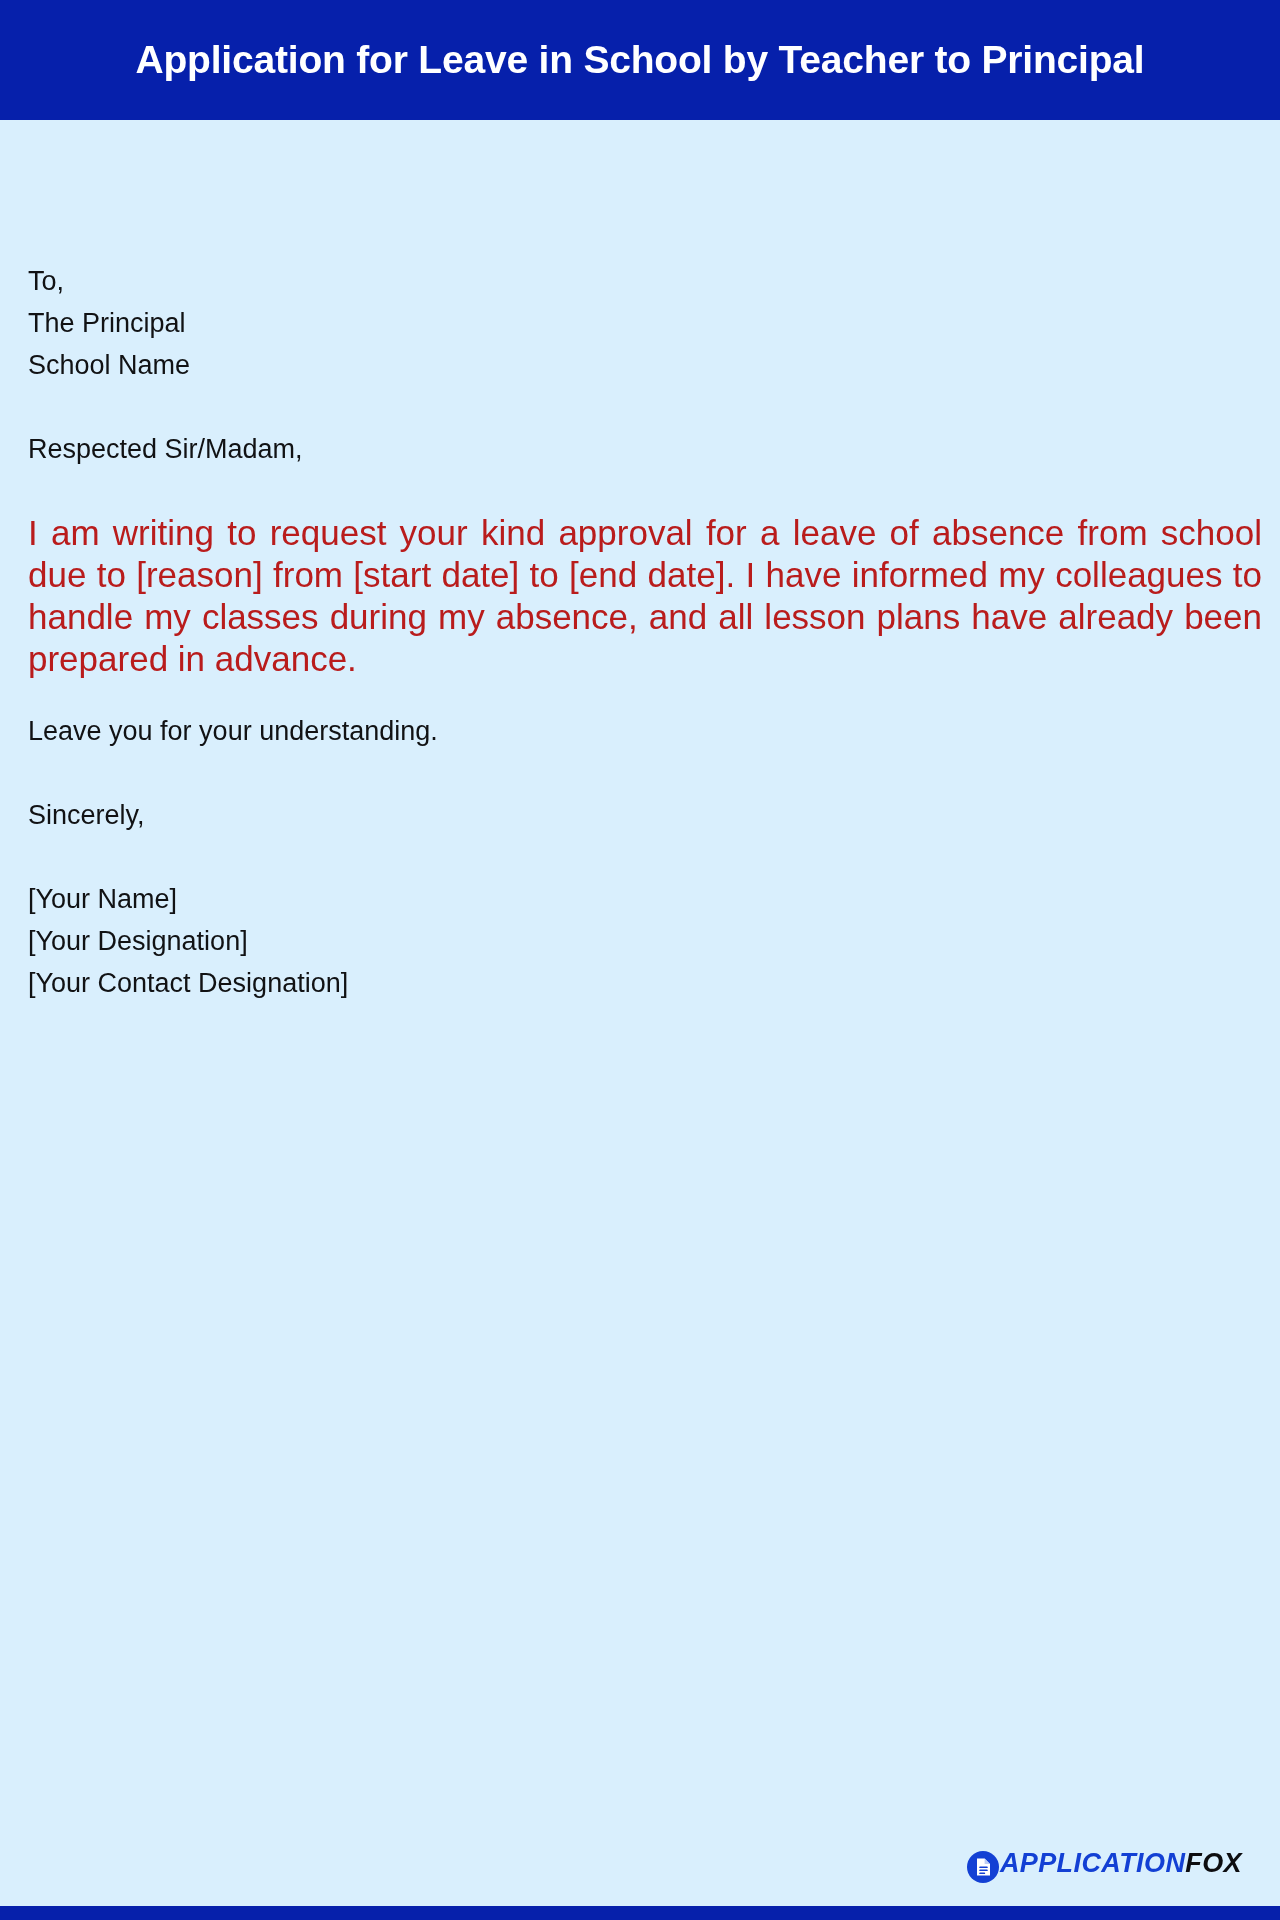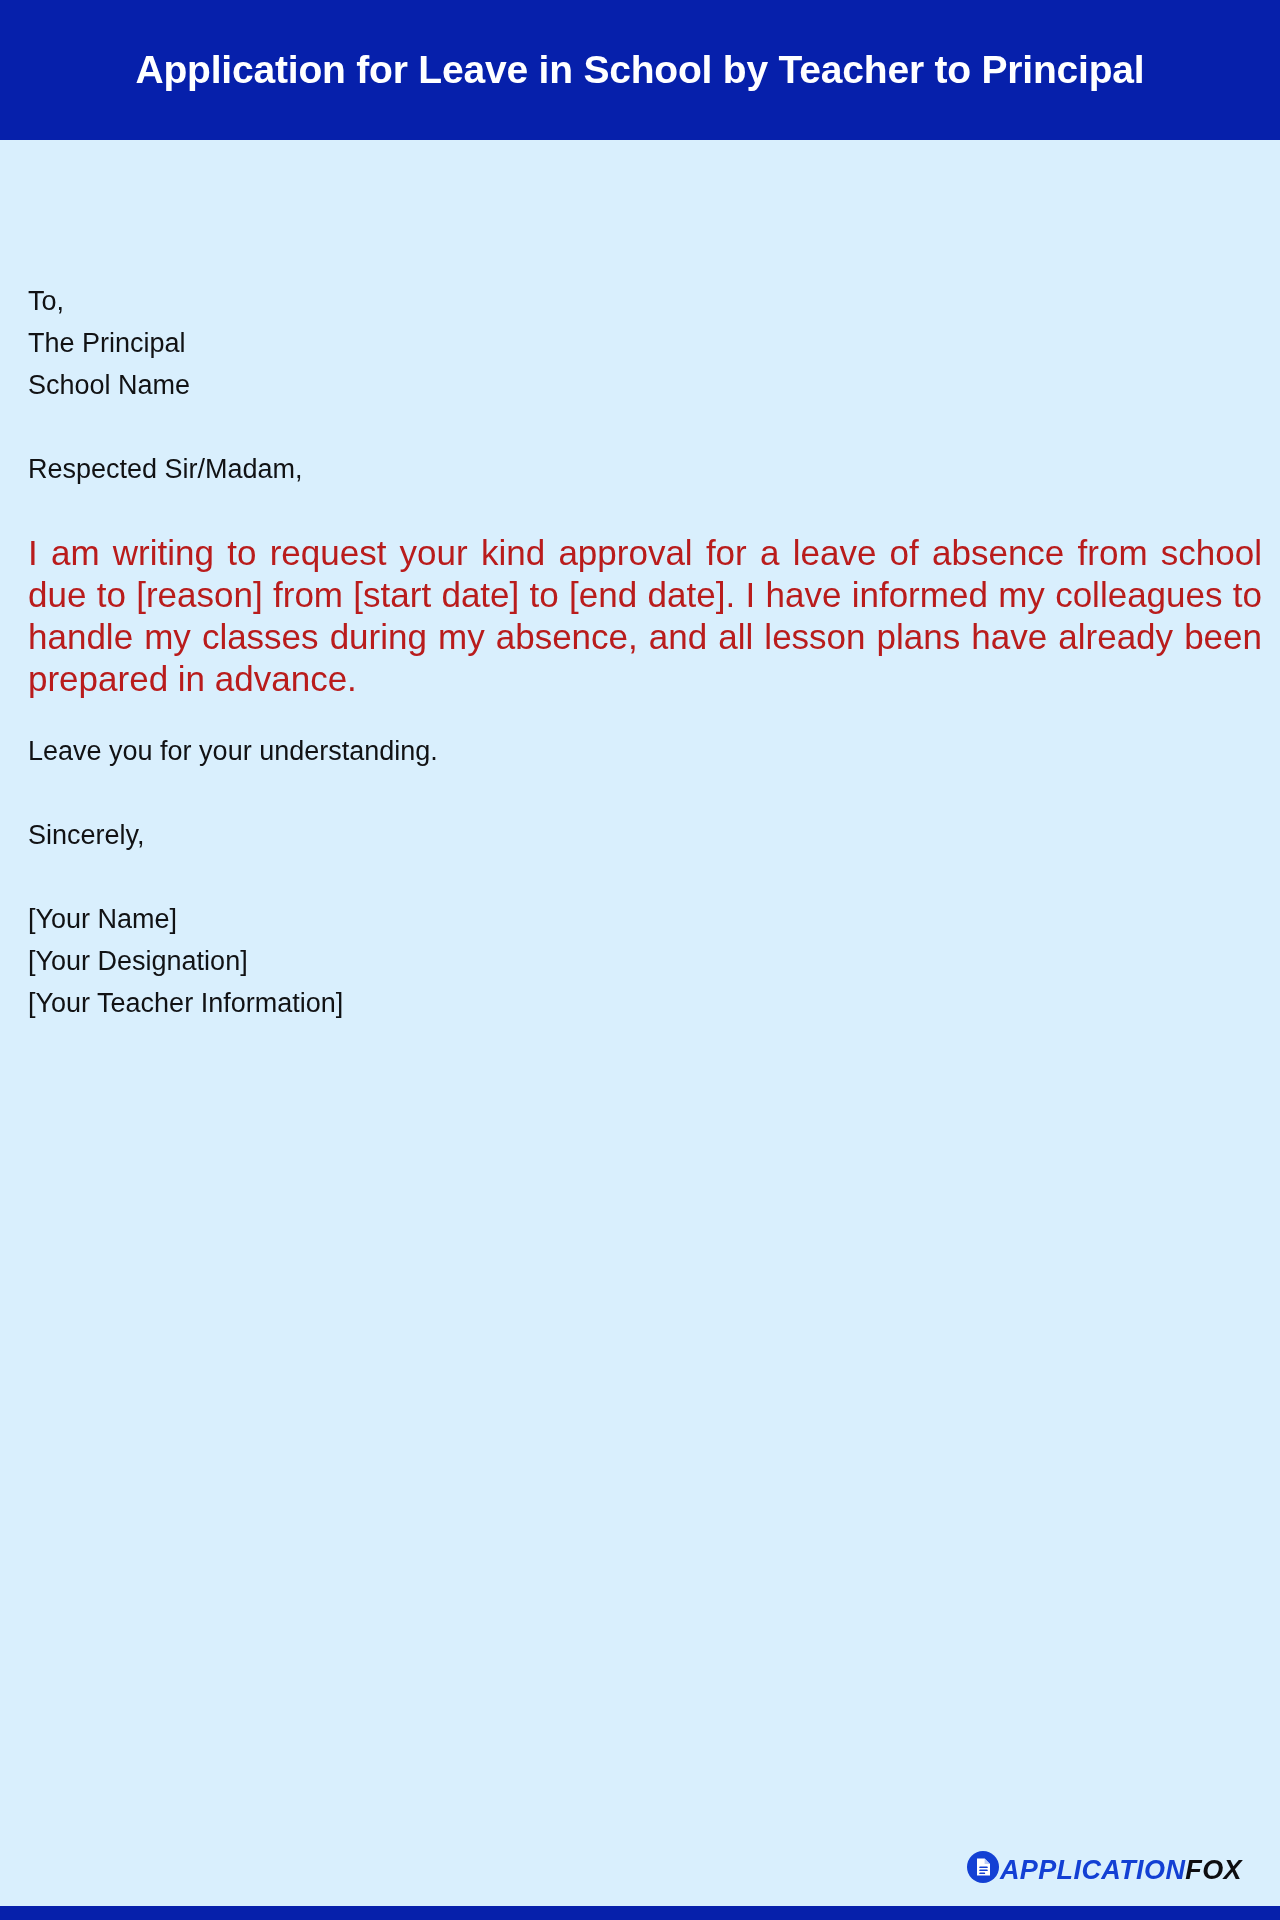--- a/index.html
+++ b/index.html
@@ -20,21 +20,21 @@
     height: 1920px;
     background: #d9effd;
     box-sizing: border-box;
     display: flex;
     flex-direction: column;
   }
 
   
   .header-bar {
     width: 100%;
-    height: 140px;
+    height: 120px;
     background: #0620ab;
     display: flex;
     align-items: center;
     justify-content: center;
     box-sizing: border-box;
     padding: 0 60px;
     flex: 0 0 auto;
   }
   .header-title {
     color: #ffffff;
@@ -83,21 +83,21 @@
   
   .footer {
     flex: 0 0 auto;
     display: flex;
     justify-content: flex-end;
     align-items: center;
     padding: 0 38px 22px 0;
   }
   .logo {
     display: flex;
-    align-items: flex-end;
+    align-items: flex-start;
   }
   .logo-mark {
     width: 34px;
     height: 34px;
     flex: 0 0 auto;
     display: block;
   }
   .logo-text {
     font-size: 27px;
     font-weight: bold;
@@ -147,21 +147,21 @@
         <div class="line">Leave you for your understanding.</div>
       </div>
 
       <div class="block">
         <div class="line">Sincerely,</div>
       </div>
 
       <div class="block">
         <div class="line">[Your Name]</div>
         <div class="line">[Your Designation]</div>
-        <div class="line">[Your Teacher Information]</div>
+        <div class="line">[Your Contact Designation]</div>
       </div>
 
     </div>
   </div>
 
   <div class="footer">
     <div class="logo">
       <svg class="logo-mark" viewBox="0 0 34 34">
         <circle cx="17" cy="17" r="16" fill="#1340d4"></circle>
         <path d="M11 8.5 h7.6 L24 13.9 V25.5 H11 Z" fill="#ffffff"></path>

